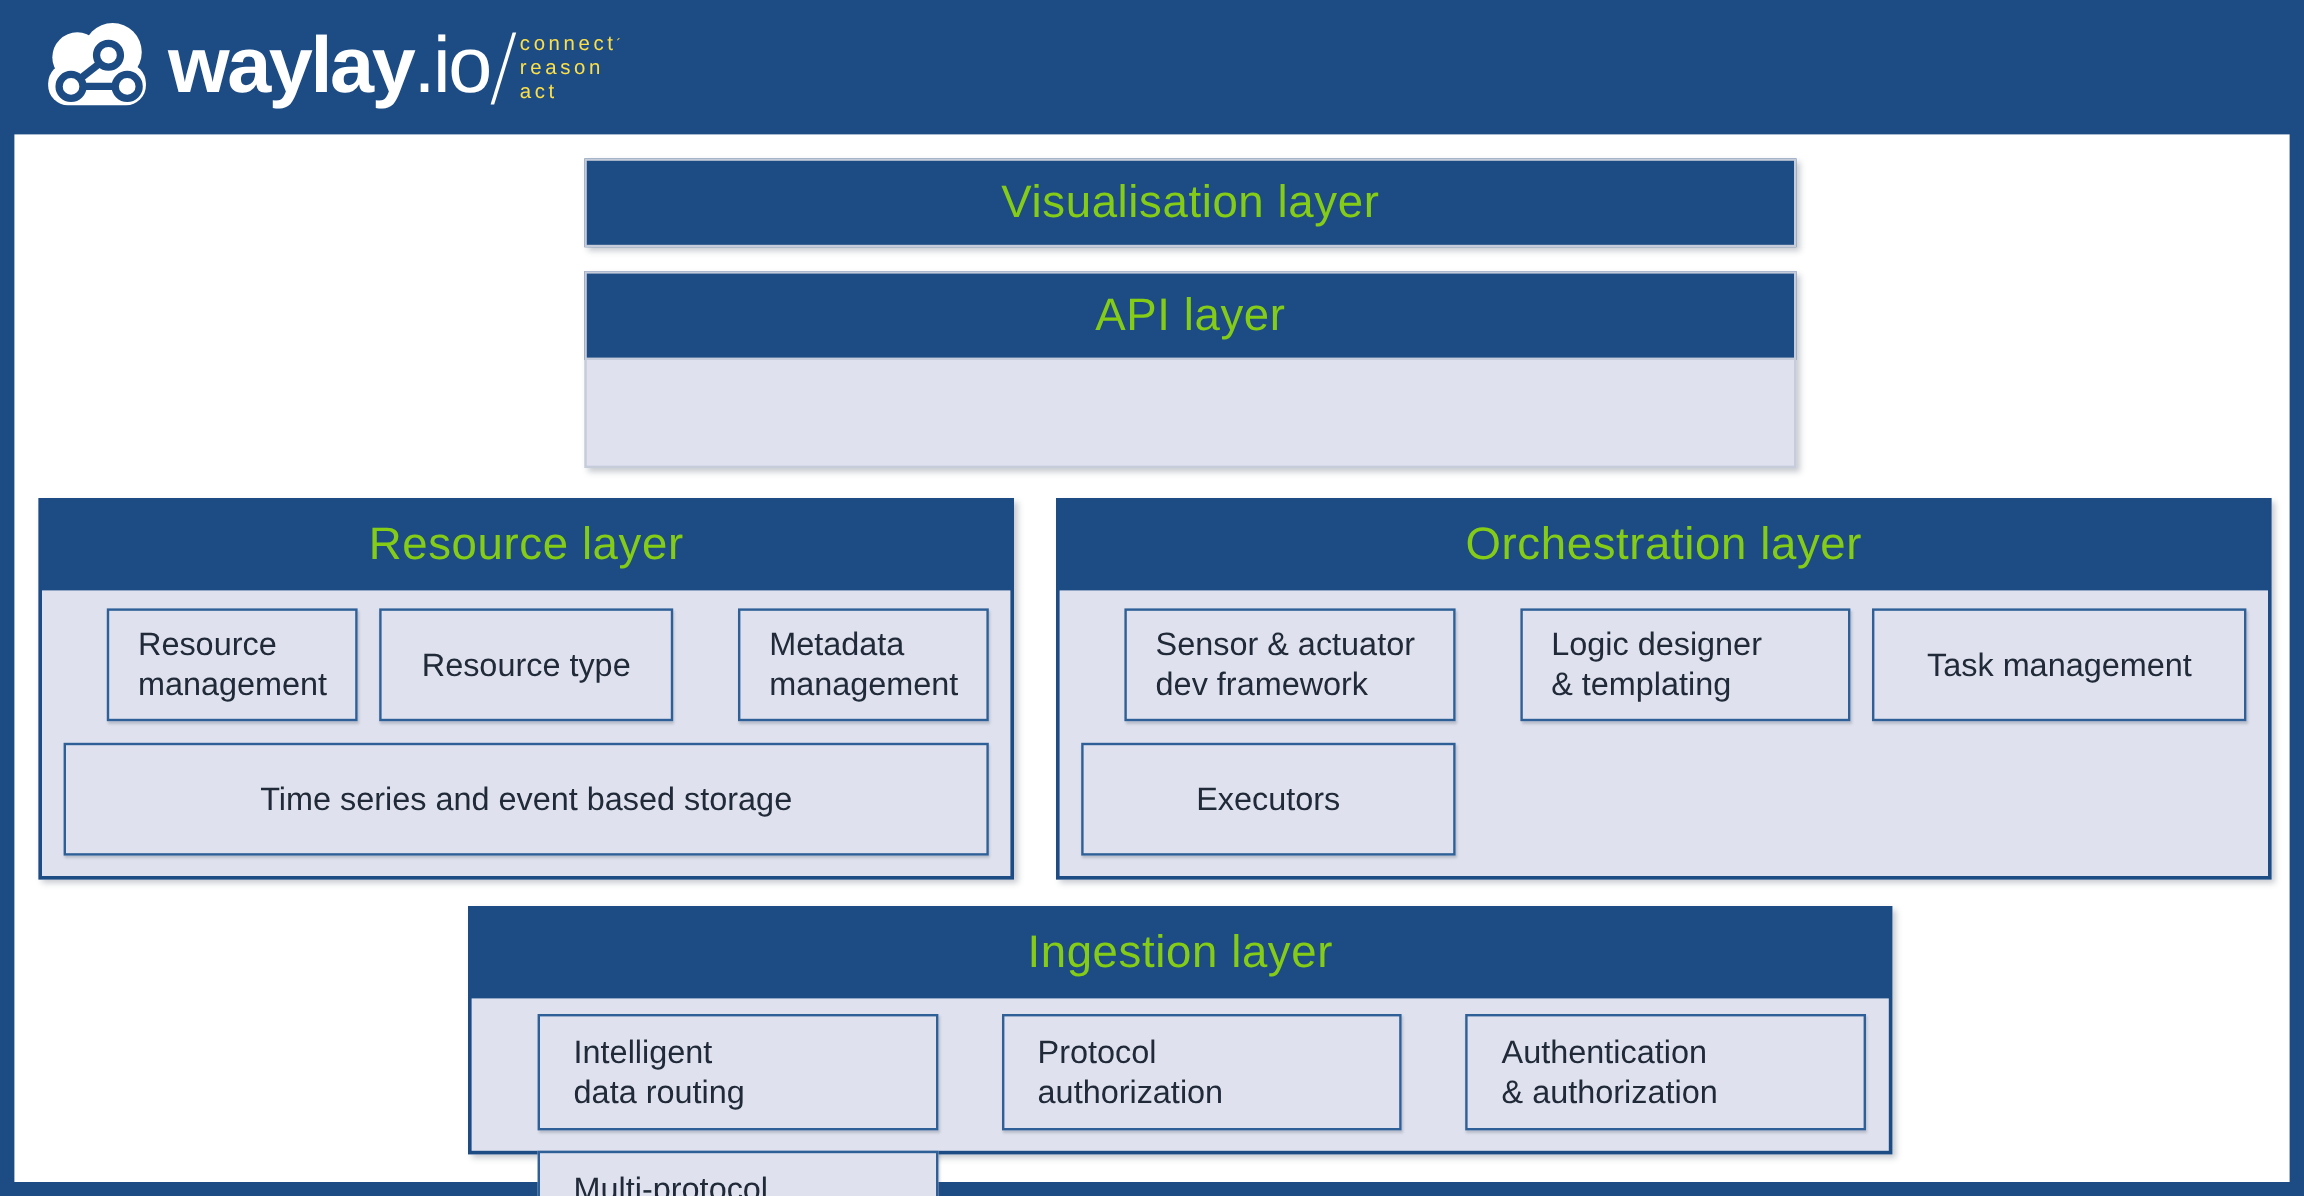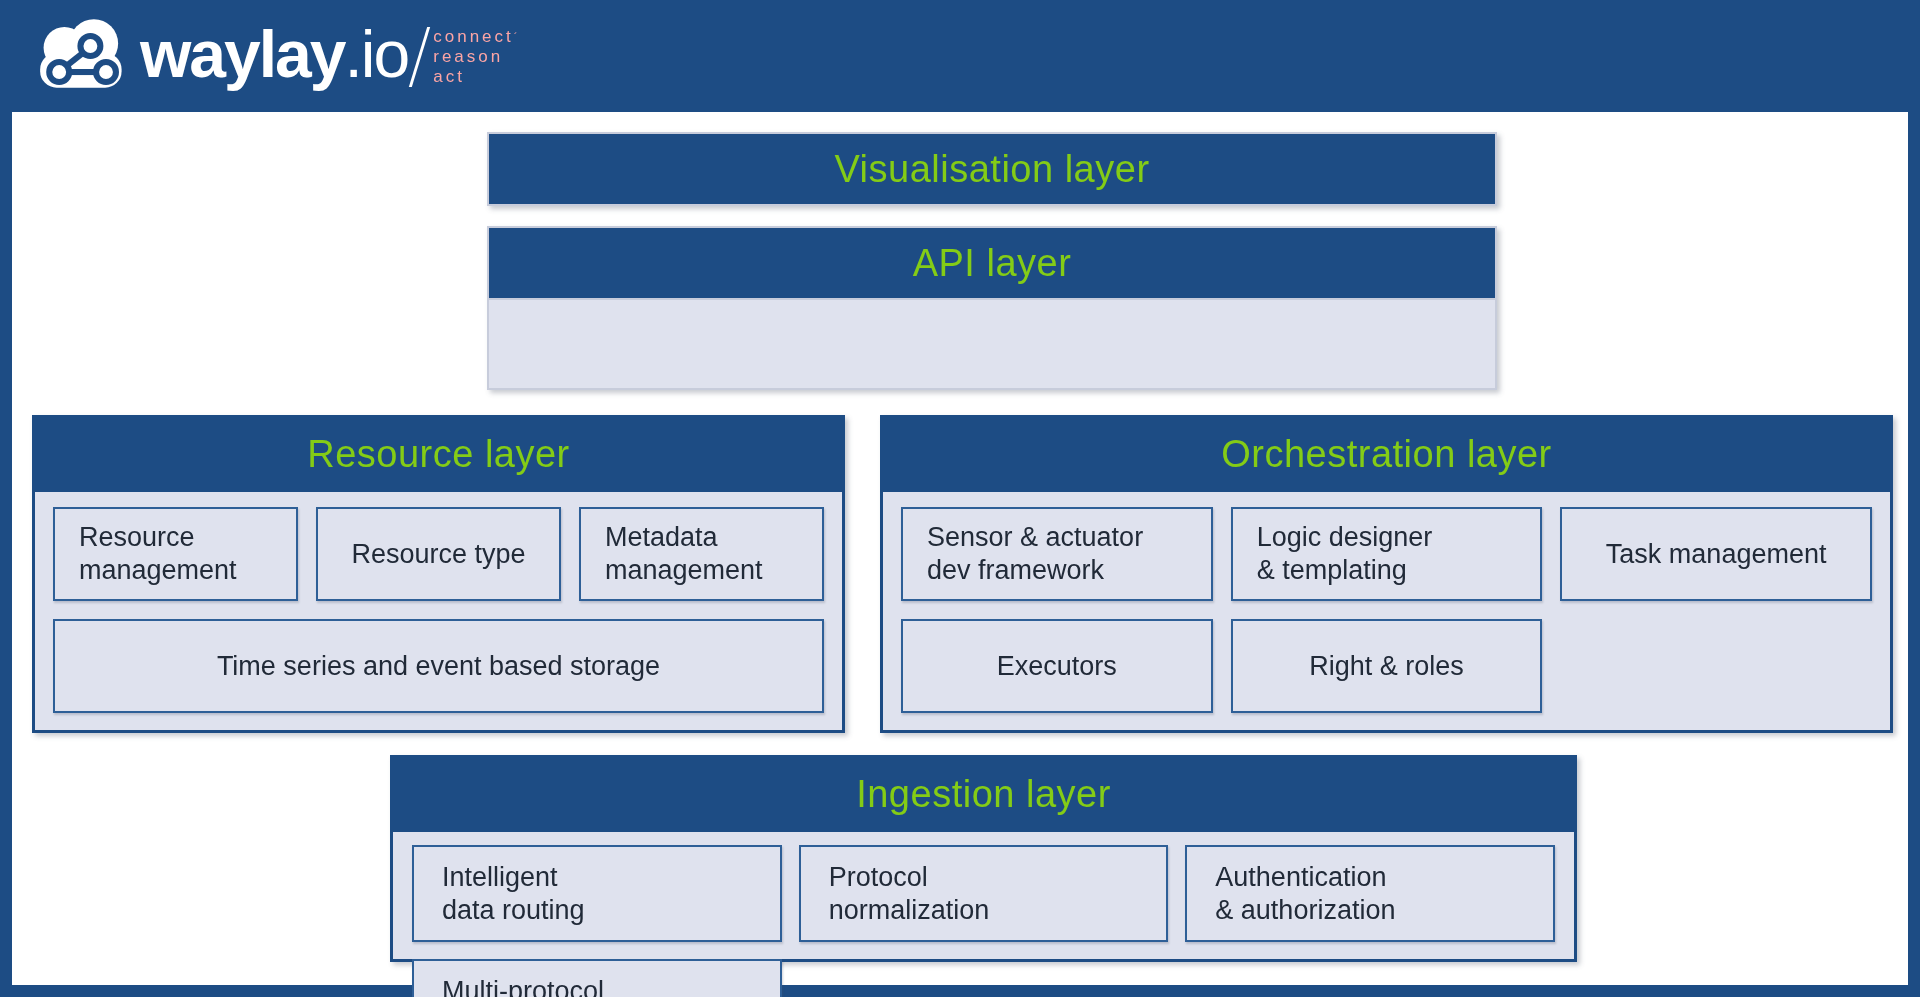--- a/index.html
+++ b/index.html
@@ -19,21 +19,21 @@
   .logo { display: flex; align-items: center; }
   .cloud-svg { width: 104px; height: 86px; display: block; }
   .wordmark { color: #ffffff; font-size: 66px; letter-spacing: -2px; line-height: 1; margin-left: 8px; margin-top: -4px; }
   .wordmark .bold { font-weight: 700; }
   .wordmark .light { font-weight: 400; }
   .tagline-wrap { display: flex; align-items: center; margin-left: 10px; margin-top: 2px; }
   .tagline-slash {
     width: 3px; height: 60px; background: #ffffff;
     transform: skewX(-17deg); margin-right: 12px;
   }
-  .tagline { color: #fca5a5; font-size: 17px; letter-spacing: 3px; line-height: 20px; font-weight: 400; }
+  .tagline { color: #fde047; font-size: 17px; letter-spacing: 3px; line-height: 20px; font-weight: 400; }
   .tagline .tl-line { display: block; }
   .tm-mark { font-size: 11px; vertical-align: top; letter-spacing: 0; }
 
   
   .panel {
     position: absolute; left: 12px; top: 112px; width: 1896px; height: 873px;
     background: #ffffff;
   }
 
   .hdr-bar {
@@ -53,21 +53,21 @@
   .api-body .d-box { flex: 1; height: 60px; }
 
   
   .d-box {
     background: #dfe2ee; border: 2px solid #2e5f97;
     color: #212a38; font-size: 27px; line-height: 33px;
     display: flex; flex-direction: column; justify-content: center;
     box-shadow: 1px 2px 2px rgba(70,80,100,0.25);
   }
   .d-box.center { align-items: center; text-align: center; }
-  .d-box.left { align-items: flex-start; padding-left: 24px; padding-right: 0; text-align: right; }
+  .d-box.left { align-items: flex-start; padding-left: 24px; padding-right: 0; text-align: right; margin-left: 36px; }
   .ln { display: block; }
 
   
   .layer {
     position: absolute; background: #dfe2ee; border: 3px solid #1d4c84;
     box-shadow: 3px 3px 5px rgba(70,80,100,0.30);
   }
   .layer .hdr-bar { height: 75px; margin: -1px; }
   .layer-resource { left: 20px; top: 303px; width: 813px; height: 318px; }
   .layer-orchestration { left: 868px; top: 303px; width: 1013px; height: 318px; }
@@ -160,38 +160,35 @@
       <div class="d-box left">
         <span class="ln">Logic designer</span>
         <span class="ln">&amp; templating</span>
       </div>
       <div class="d-box center">
         <span class="ln">Task management</span>
       </div>
       <div class="d-box center">
         <span class="ln">Executors</span>
       </div>
-      <div class="d-box center">
-        <span class="ln">Right &amp; roles</span>
-      </div>
     </div>
   </div>
 
   <div class="layer layer-ingestion">
     <div class="hdr-bar">
       <span>Ingestion layer</span>
     </div>
     <div class="grid-4">
       <div class="d-box left">
         <span class="ln">Intelligent</span>
         <span class="ln">data routing</span>
       </div>
       <div class="d-box left">
         <span class="ln">Protocol</span>
-        <span class="ln">normalization</span>
+        <span class="ln">authorization</span>
       </div>
       <div class="d-box left">
         <span class="ln">Authentication</span>
         <span class="ln">&amp; authorization</span>
       </div>
       <div class="d-box left">
         <span class="ln">Multi-protocol</span>
         <span class="ln">broker</span>
       </div>
     </div>

